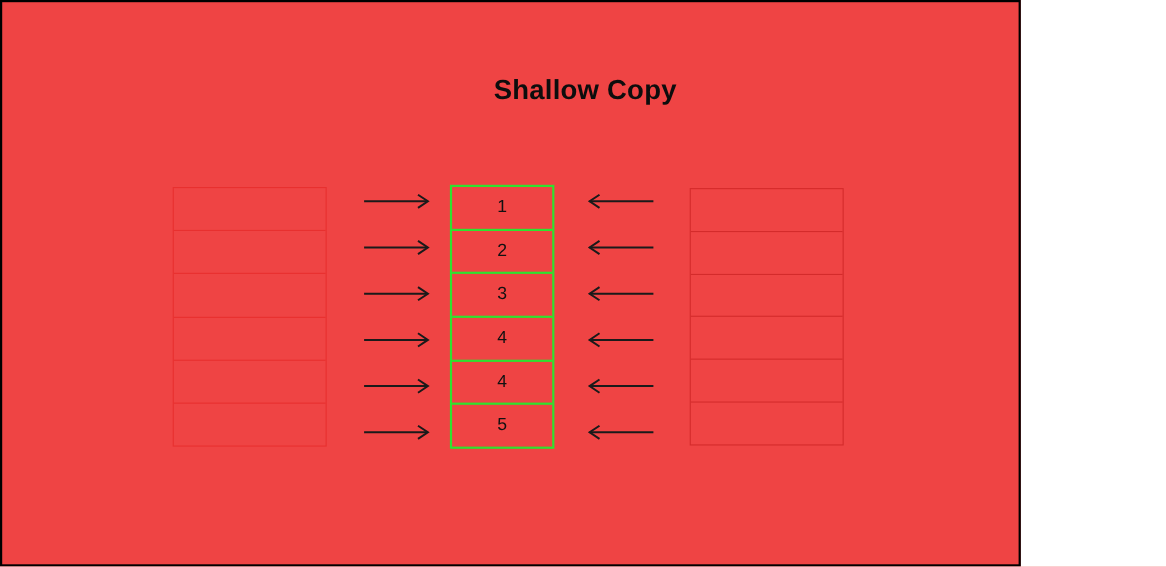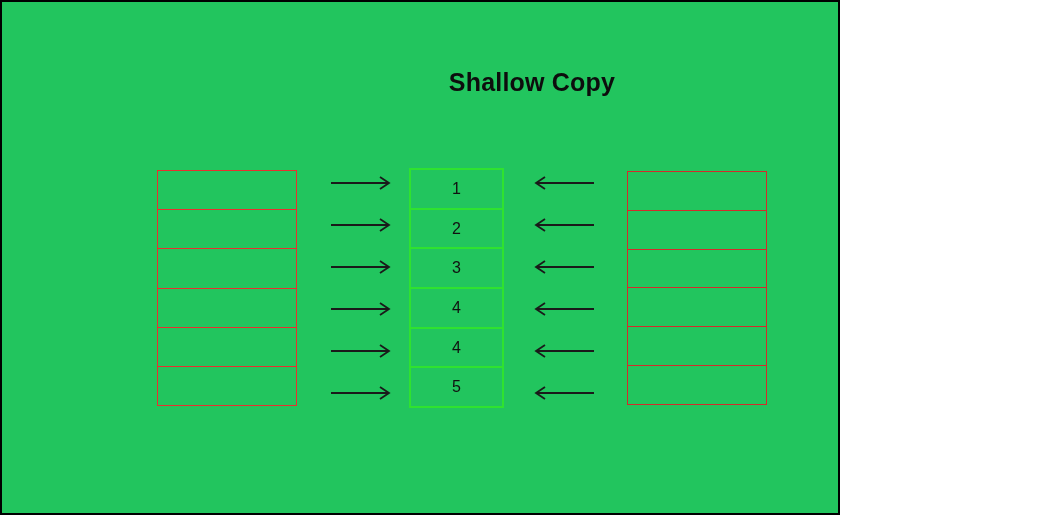--- a/index.html
+++ b/index.html
@@ -5,23 +5,23 @@
   html, body {
     margin: 0;
     padding: 0;
     background: #ffffff;
   }
   body {
     font-family: "Liberation Sans", sans-serif;
   }
   #canvas {
     position: relative;
-    width: 840px;
+    width: 928px;
     height: 515px;
-    background: #22c55e;
+    background: #ef4444;
     border: 2px solid #000000;
     box-sizing: border-box;
     overflow: hidden;
   }
   #title {
     position: absolute;
     left: 0;
     top: 66px;
     width: 1060px;
     text-align: center;

